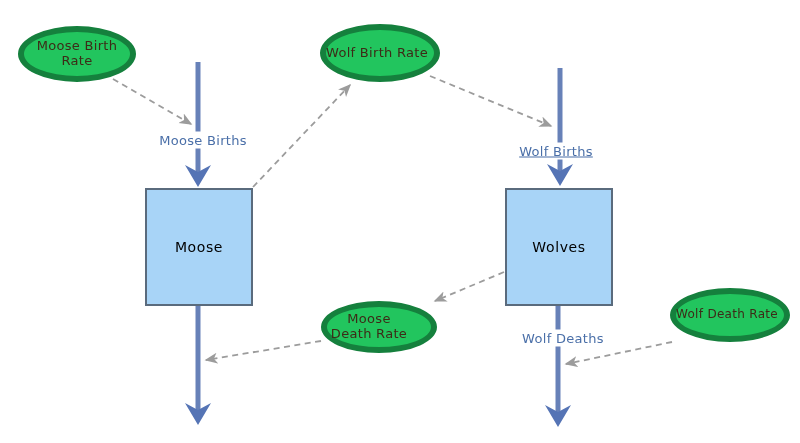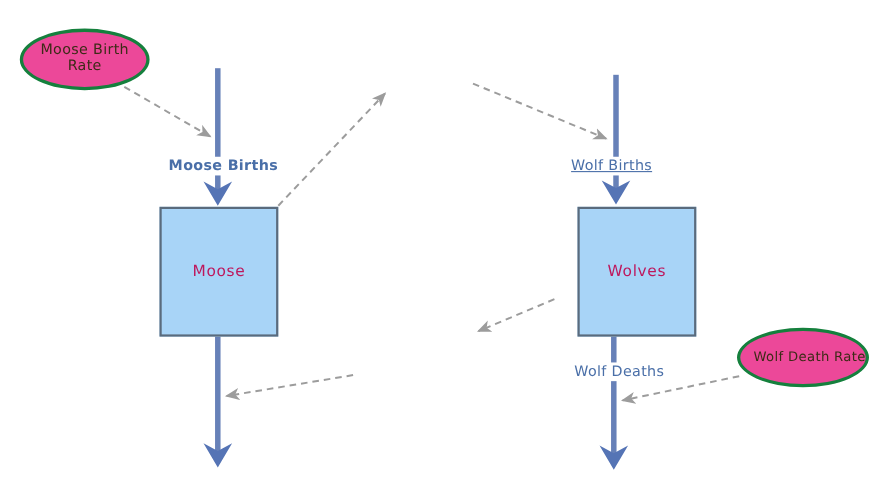--- a/index.html
+++ b/index.html
@@ -13,61 +13,61 @@
     overflow: hidden;
   }
   .layer-svg {
     position: absolute;
     left: 0; top: 0;
     width: 800px; height: 443px;
   }
   .converter {
     position: absolute;
     border-radius: 50%;
-    background: #ec4899;
-    border: 3px solid #15803d;
+    background: #22c55e;
+    border: 6px solid #15803d;
     display: flex;
     align-items: center;
-    justify-content: flex-end;
+    justify-content: flex-start;
     text-align: center;
     font-size: 13px;
     letter-spacing: 0.3px;
     color: #3D2B17;
     line-height: 1.15;
   }
   .conv-moose-birth-rate { left: 18px;  top: 26px;  width: 118px; height: 56px; }
   .conv-wolf-birth-rate  { left: 320px; top: 24px;  width: 120px; height: 58px; }
   .conv-moose-death-rate { left: 321px; top: 301px; width: 116px; height: 52px; }
-  .conv-wolf-death-rate  { left: 670px; top: 298px; width: 120px; height: 54px; font-size: 12px; }
+  .conv-wolf-death-rate  { left: 670px; top: 288px; width: 120px; height: 54px; font-size: 12px; }
   .conv-moose-death-rate .wrap { display: inline-block; width: 84px; }
   .stock {
     position: absolute;
     width: 108px; height: 118px;
     background: #A8D4F7;
     border: 2px solid #5A6B7D;
     display: flex;
     align-items: center;
     justify-content: center;
     font-size: 14px;
     letter-spacing: 0.6px;
-    color: #be185d;
+    color: #000000;
   }
   .stock-moose  { left: 145px; top: 188px; }
-  .stock-wolves { left: 505px; top: 188px; margin-left: 20px; }
+  .stock-wolves { left: 505px; top: 188px; }
   .flow-label {
     position: absolute;
     transform: translate(-50%, -50%);
     background: #ffffff;
     color: #4A6FA8;
     font-size: 13px;
     letter-spacing: 0.3px;
     padding: 1px 3px;
     white-space: nowrap;
   }
-  .lbl-moose-births { left: 203px; top: 151px; font-weight: bold; }
+  .lbl-moose-births { left: 203px; top: 140px; }
   .lbl-wolf-births  { left: 556px; top: 151px; text-decoration: underline; }
   .lbl-moose-deaths { left: 202px; top: 348px; }
   .lbl-wolf-deaths  { left: 563px; top: 338px; }
 </style>
 </head>
 <body>
 
 <div class="canvas">
 
   <svg class="layer-svg" width="800" height="443" viewBox="0 0 800 443" xmlns="http://www.w3.org/2000/svg">
@@ -100,20 +100,26 @@
   <div class="stock stock-moose">
     <span>Moose</span>
   </div>
   <div class="stock stock-wolves">
     <span>Wolves</span>
   </div>
 
   <div class="converter conv-moose-birth-rate">
     <span>Moose Birth Rate</span>
   </div>
+  <div class="converter conv-wolf-birth-rate">
+    <span>Wolf Birth Rate</span>
+  </div>
+  <div class="converter conv-moose-death-rate">
+    <span class="wrap">Moose Death Rate</span>
+  </div>
   <div class="converter conv-wolf-death-rate">
     <span>Wolf Death Rate</span>
   </div>
 
   <div class="flow-label lbl-moose-births">Moose Births</div>
   <div class="flow-label lbl-wolf-births">Wolf Births</div>
   <div class="flow-label lbl-wolf-deaths">Wolf Deaths</div>
 
 </div>
 

